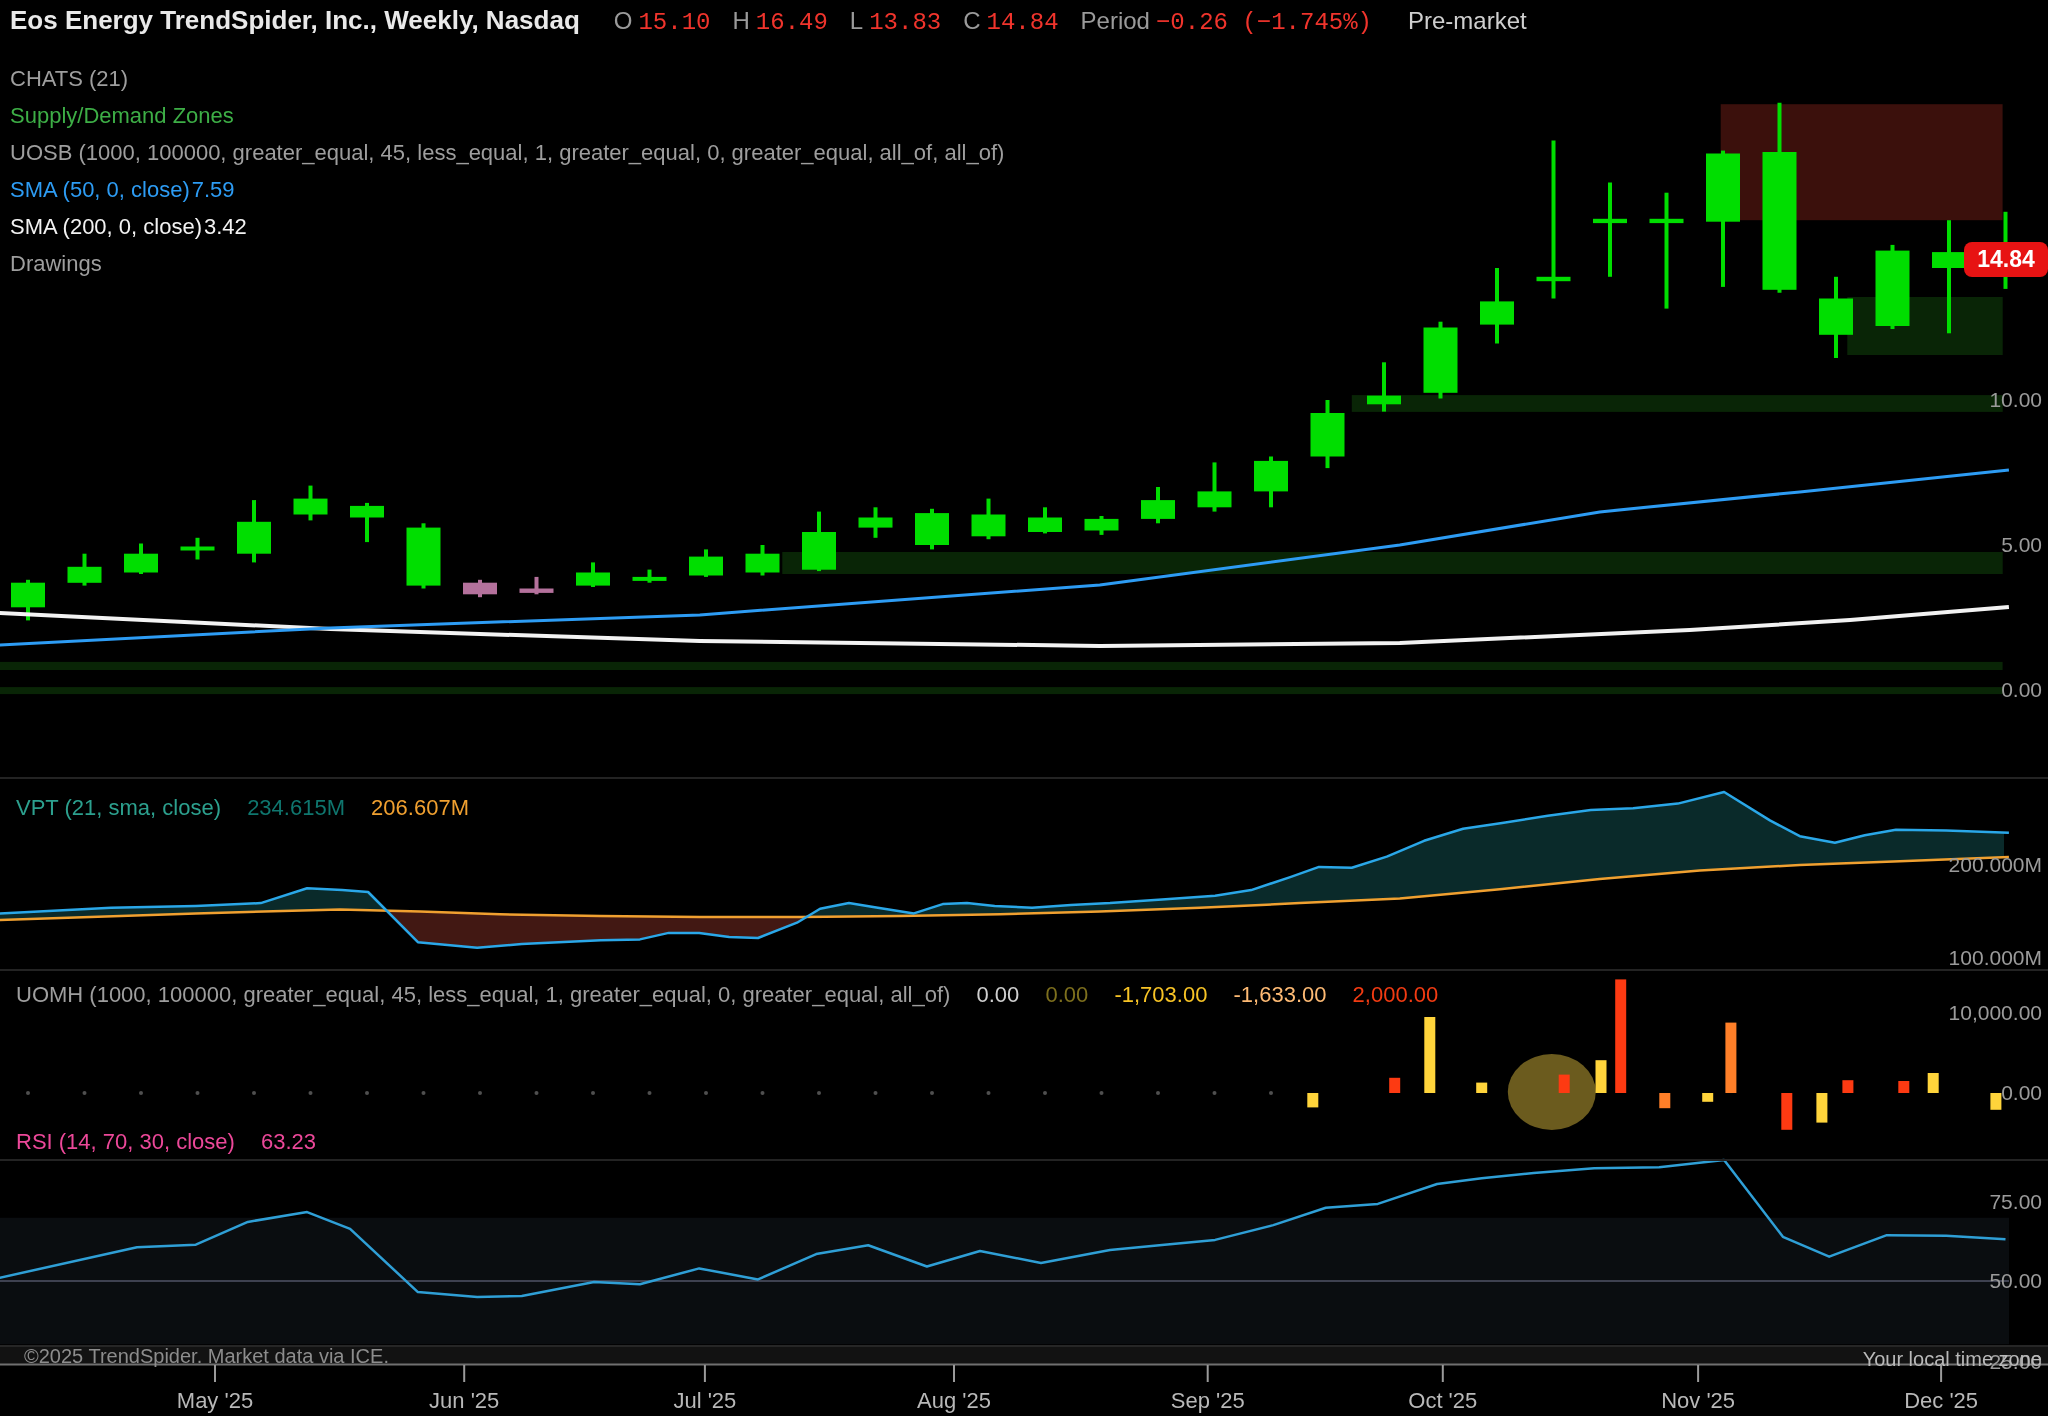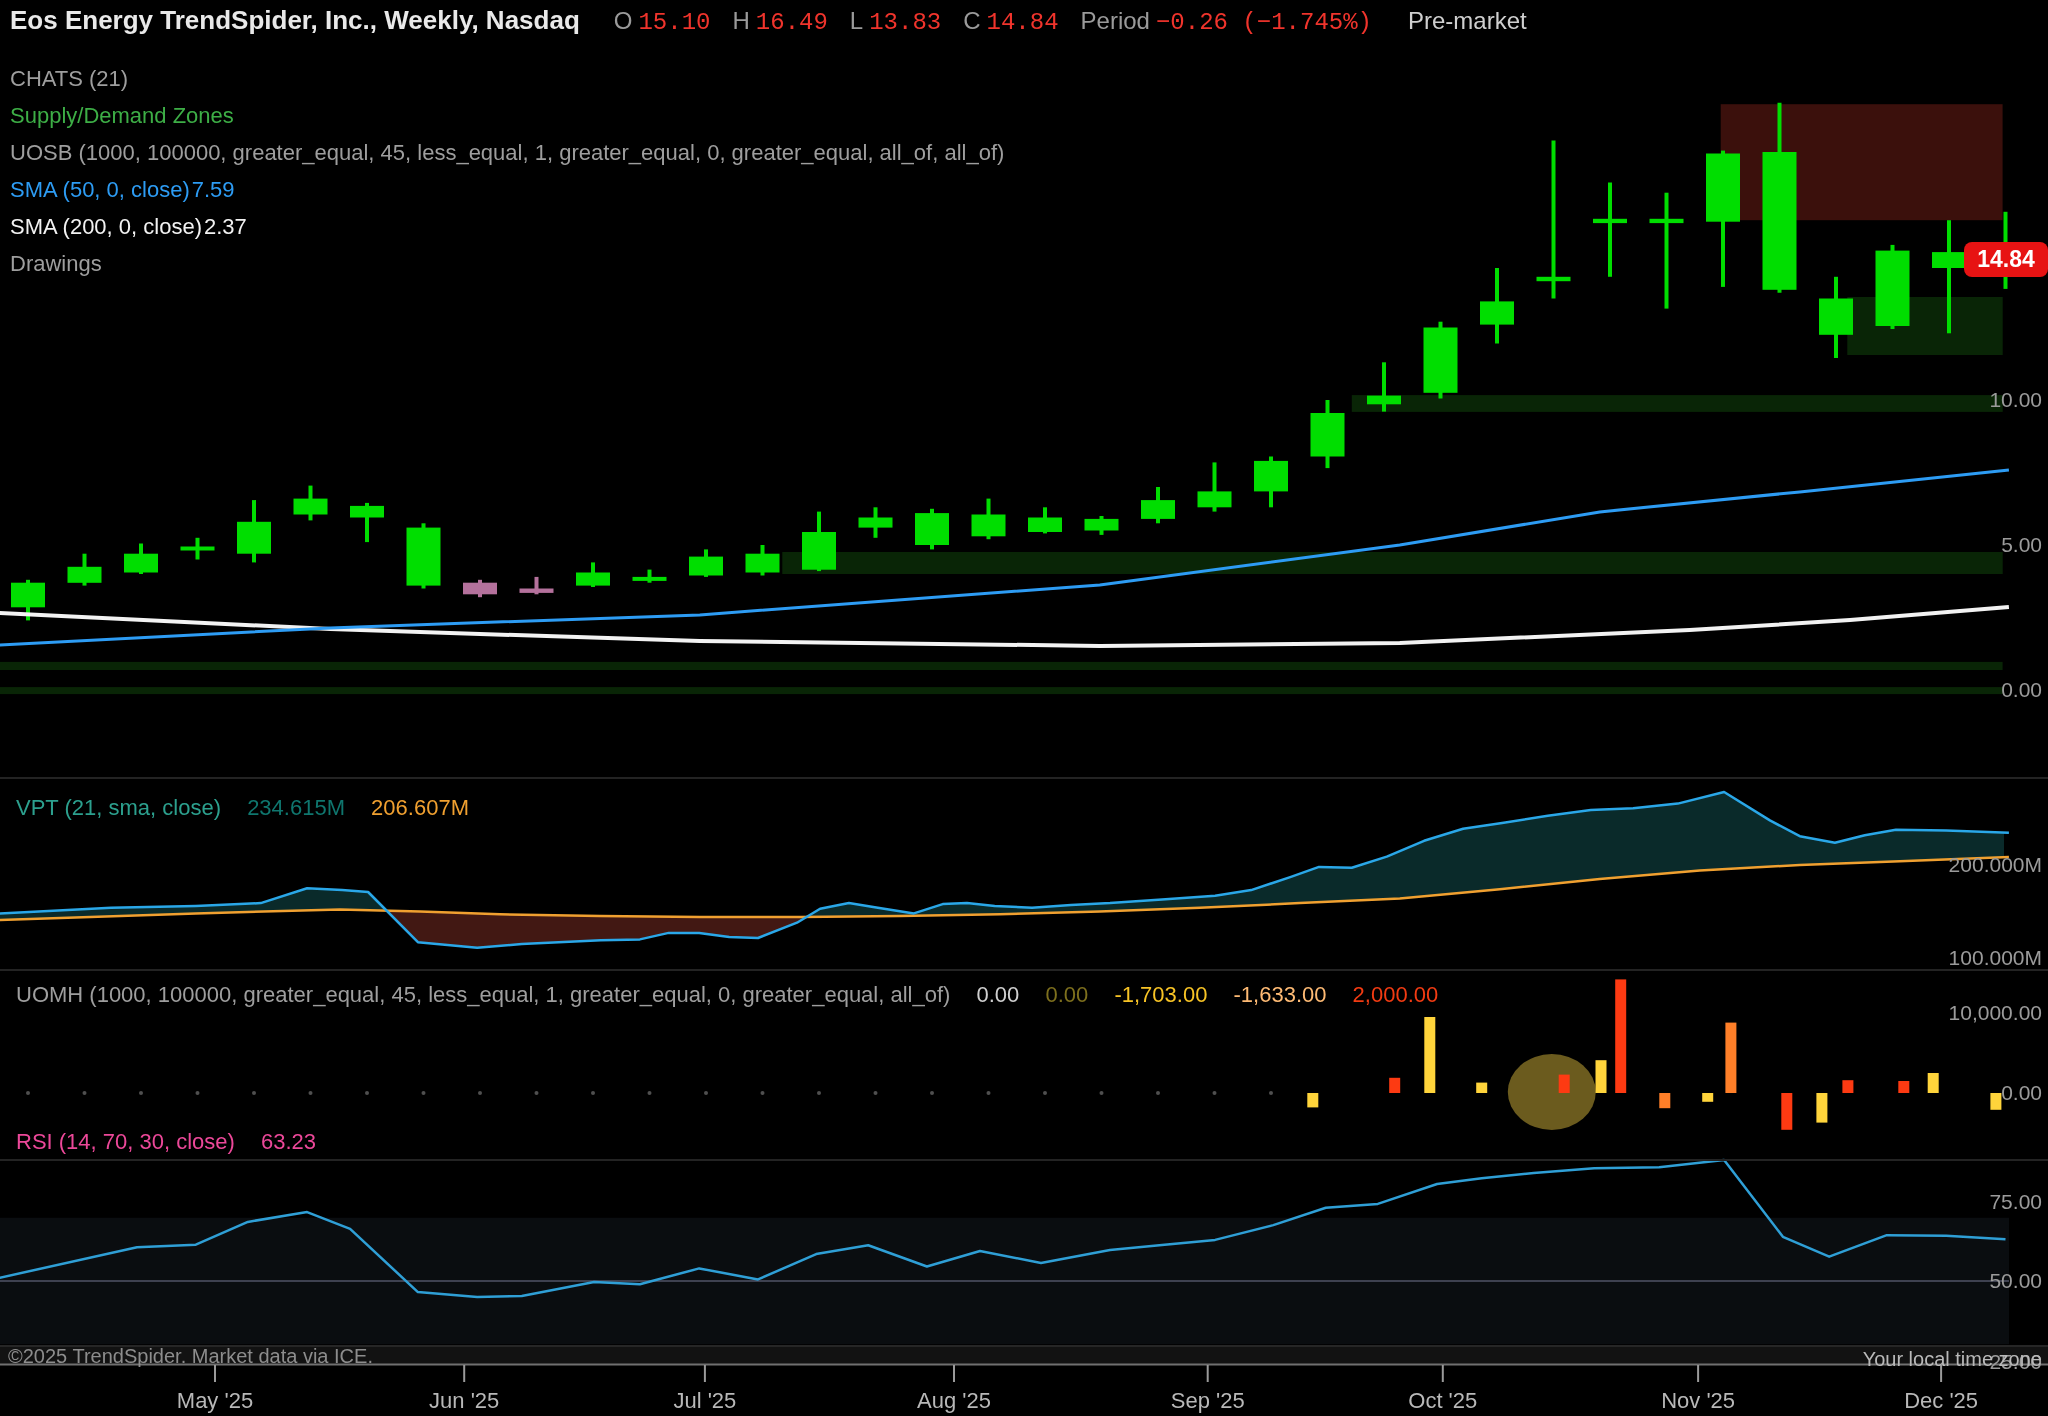--- a/index.html
+++ b/index.html
@@ -12,21 +12,21 @@
   .hdr .red{color:#f0342c;margin-left:6px;font-family:Liberation Mono, monospace;}
   .hdr .session{color:#cfcfcf;margin-left:36px;}
   .stack{position:absolute;left:10px;top:60px;font-size:22px;line-height:37px;white-space:nowrap;}
   .row{height:37px;}
   .ind-label{cursor:default;}
   .val{margin-left:2px;}
   .prow{position:absolute;left:10px;font-size:22px;white-space:nowrap;}
   .prow span{margin-right:14px;margin-left:6px;}
   .badge{position:absolute;left:1964px;top:242px;width:84px;height:35px;border-radius:8px;
          display:flex;align-items:center;justify-content:center;color:#fff;font-weight:bold;font-size:23px;}
-  .copy{position:absolute;left:8px;top:1345px;font-size:20px;color:#8d8d8d;}
+  .copy{position:absolute;left:24px;top:1345px;font-size:20px;color:#8d8d8d;}
   .tz{position:absolute;right:6px;top:1340px;font-size:20px;color:#b9b9b9;margin-top:8px;}
   svg text{font-family:"Liberation Sans","DejaVu Sans",sans-serif;}
 </style>
 </head>
 <body>
 
 <div class="screen">
 
   <svg id="cv" width="2048" height="1416" viewBox="0 0 2048 1416" style="position:absolute;left:0;top:0">
       <rect x="1720.7" y="104.2" width="281.9" height="116.0" fill="#3b100c"></rect>
@@ -277,21 +277,21 @@
     <span class="lt">Period</span>
     <span class="red">−0.26 (−1.745%)</span>
     <span class="session">Pre-market</span>
   </div>
 
   <div class="stack">
     <div class="row ind-label" style="color:#9e9e9e"><span>CHATS (21)</span></div>
     <div class="row ind-label" style="color:#3dae46"><span>Supply/Demand Zones</span></div>
     <div class="row ind-label" style="color:#9e9e9e"><span>UOSB (1000, 100000, greater_equal, 45, less_equal, 1, greater_equal, 0, greater_equal, all_of, all_of)</span></div>
     <div class="row ind-label" style="color:#2d9cf4"><span>SMA (50, 0, close)</span><span class="val">7.59</span></div>
-    <div class="row ind-label" style="color:#f2f2f2"><span>SMA (200, 0, close)</span><span class="val">2.37</span></div>
+    <div class="row ind-label" style="color:#f2f2f2"><span>SMA (200, 0, close)</span><span class="val">3.42</span></div>
     <div class="row ind-label" style="color:#9e9e9e"><span>Drawings</span></div>
   </div>
 
   <div class="prow" style="top:795px">
     <span style="color:#2ca08e">VPT (21, sma, close)</span>
     <span style="color:#0f766e">234.615M</span>
     <span style="color:#f0a030">206.607M</span>
   </div>
 
   <div class="prow" style="top:982px">

